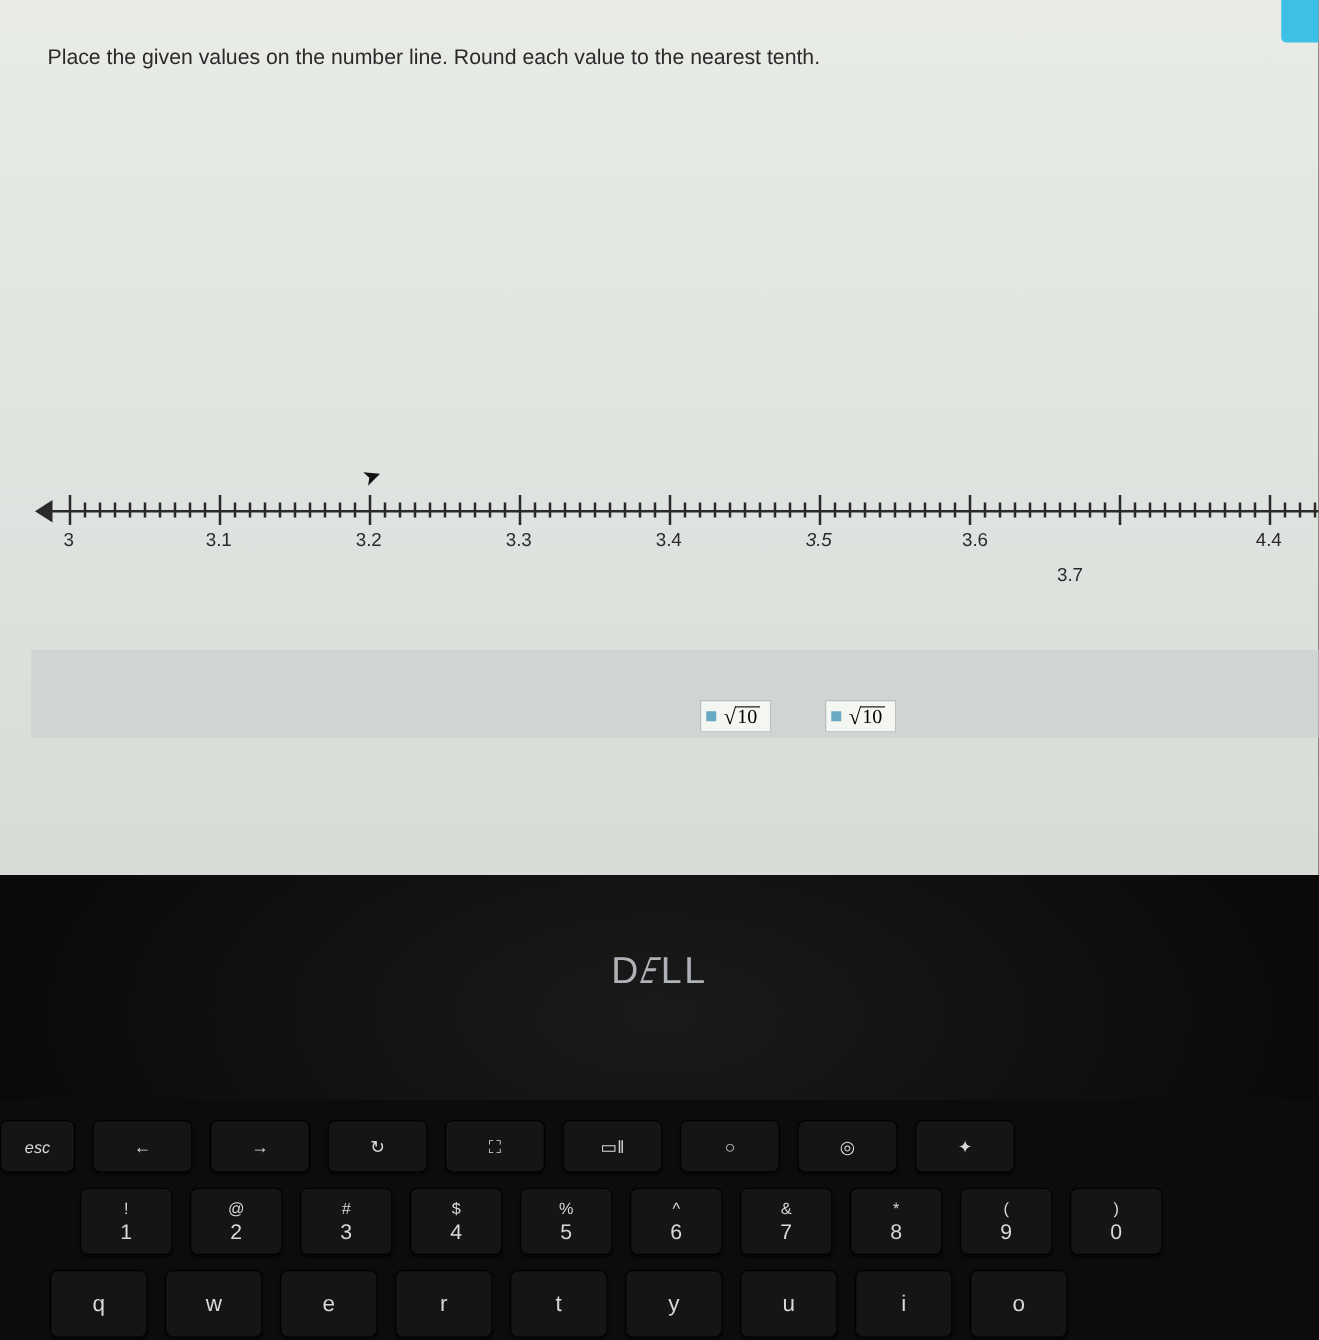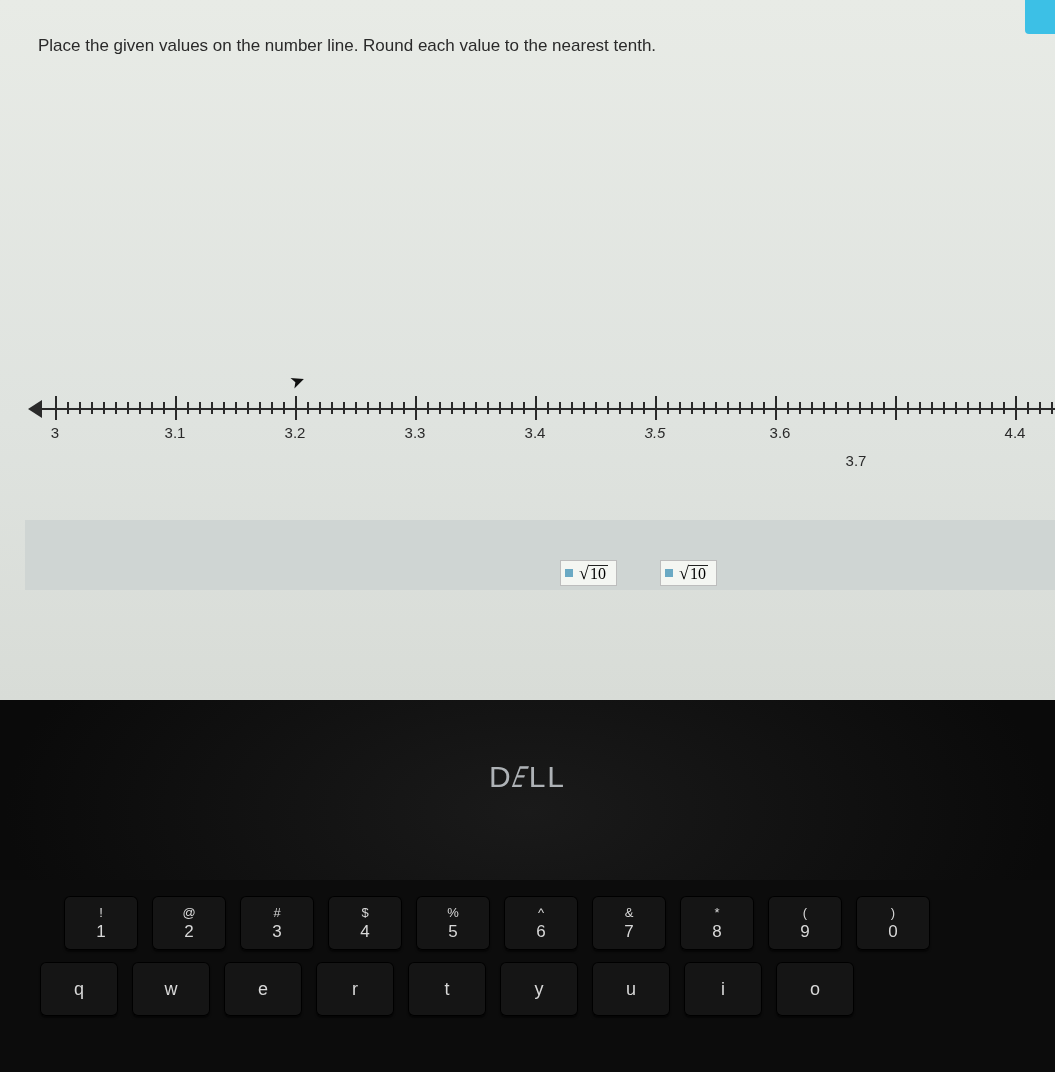--- a/index.html
+++ b/index.html
@@ -326,20 +326,31 @@
     </div>
 
 </div>
 
 <div class="bezel"></div>
 <div class="brand">
   D<span class="slash">E</span>LL
 </div>
 
 <div class="kbd">
+  <div class="krow row0" id="krow0">
+      <div class="key esc small">esc</div>
+      <div class="key fn small">←</div>
+      <div class="key fn small">→</div>
+      <div class="key fn small">↻</div>
+      <div class="key fn small">⛶</div>
+      <div class="key fn small">▭‖</div>
+      <div class="key fn small">○</div>
+      <div class="key fn small">◎</div>
+      <div class="key fn small">✦</div>
+    </div>
   <div class="krow row1" id="krow1">
       <div style="width: 50px;"></div>
       <div class="key num">
         <div class="upper">!</div>
         <div class="lower">1</div>
       </div>
       <div class="key num">
         <div class="upper">@</div>
         <div class="lower">2</div>
       </div>

